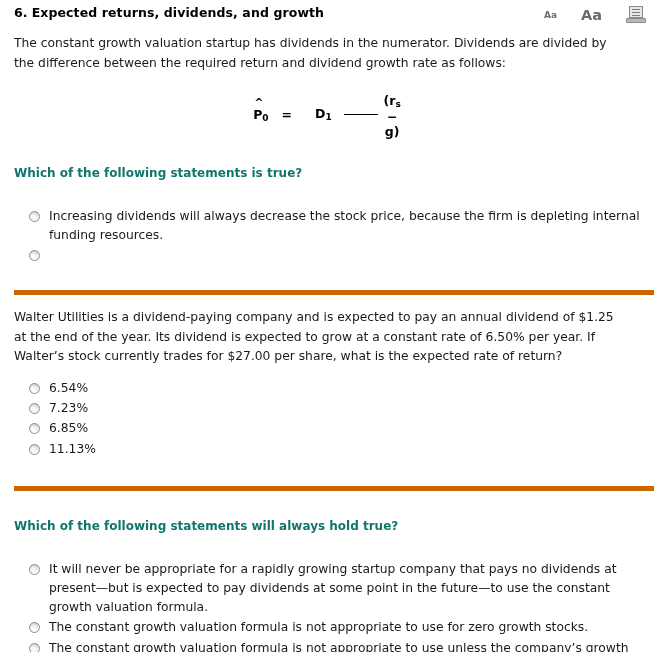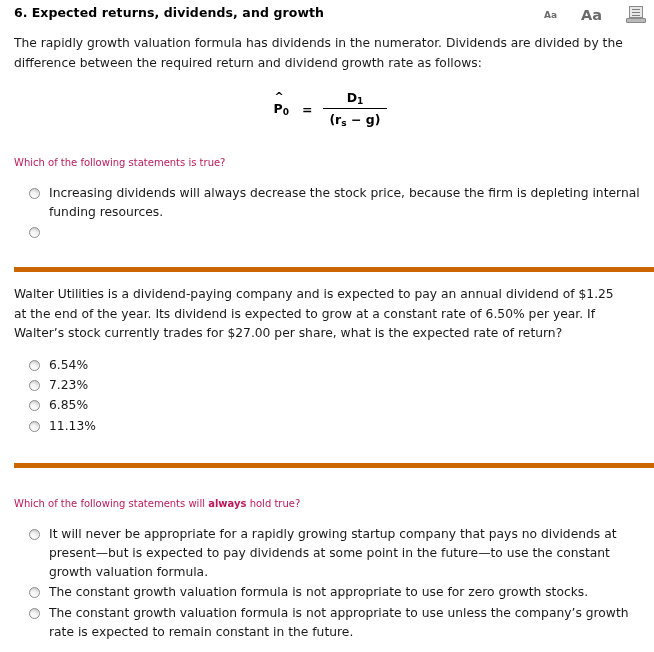--- a/index.html
+++ b/index.html
@@ -137,21 +137,21 @@
     left: 1px;
     font-size: 11px;
     line-height: 10px;
   }
   .formula .eq {
     margin: 0 11px;
     font-weight: bold;
   }
   .frac {
     display: inline-flex;
-    flex-direction: column;
+    flex-direction: row;
     align-items: center;
     text-align: center;
   }
   .frac .num {
     padding: 0 12px 2px 12px;
     font-size: 12.5px;
   }
   .frac .bar {
     width: 100%;
     height: 1px;
@@ -161,30 +161,31 @@
     padding: 3px 6px 0 6px;
     font-size: 12.5px;
   }
   sub.sm {
     font-size: 9px;
     vertical-align: -2px;
   }
 
   
   .qstem {
-    font-size: 10px;
+    font-size: 12px;
     line-height: 19px;
     padding: 0 14px;
-    color: #be185d;
+    color: #0f766e;
+    font-weight: bold;
   }
   .stem-1 { margin-top: 25px; }
   .stem-3 { margin-top: 26px; }
 
   .options {
-    margin-top: 12px;
+    margin-top: 24px;
     padding-left: 14px;
   }
   .option {
     display: flex;
     align-items: flex-start;
     margin-bottom: 1px;
     cursor: pointer;
   }
   .option .radio {
     flex: 0 0 auto;
@@ -236,21 +237,21 @@
             <i></i>
             <i></i>
             <i></i>
             <i></i>
           </span>
         <span class="base"></span>
       </span>
     </div>
   </div>
 
-  <div class="para intro">The rapidly growth valuation formula has dividends in the numerator. Dividends are divided by the difference between the required return and dividend growth rate as follows:</div>
+  <div class="para intro">The constant growth valuation startup has dividends in the numerator. Dividends are divided by the difference between the required return and dividend growth rate as follows:</div>
 
   <div class="formula-wrap">
     <div class="formula">
       <span class="lhs">
         <span class="hat">^</span><span>P</span><sub class="sm">0</sub>
       </span>
       <span class="eq">=</span>
       <span class="frac">
         <span class="num"><span>D</span><sub class="sm">1</sub></span>
         <span class="bar"></span>

